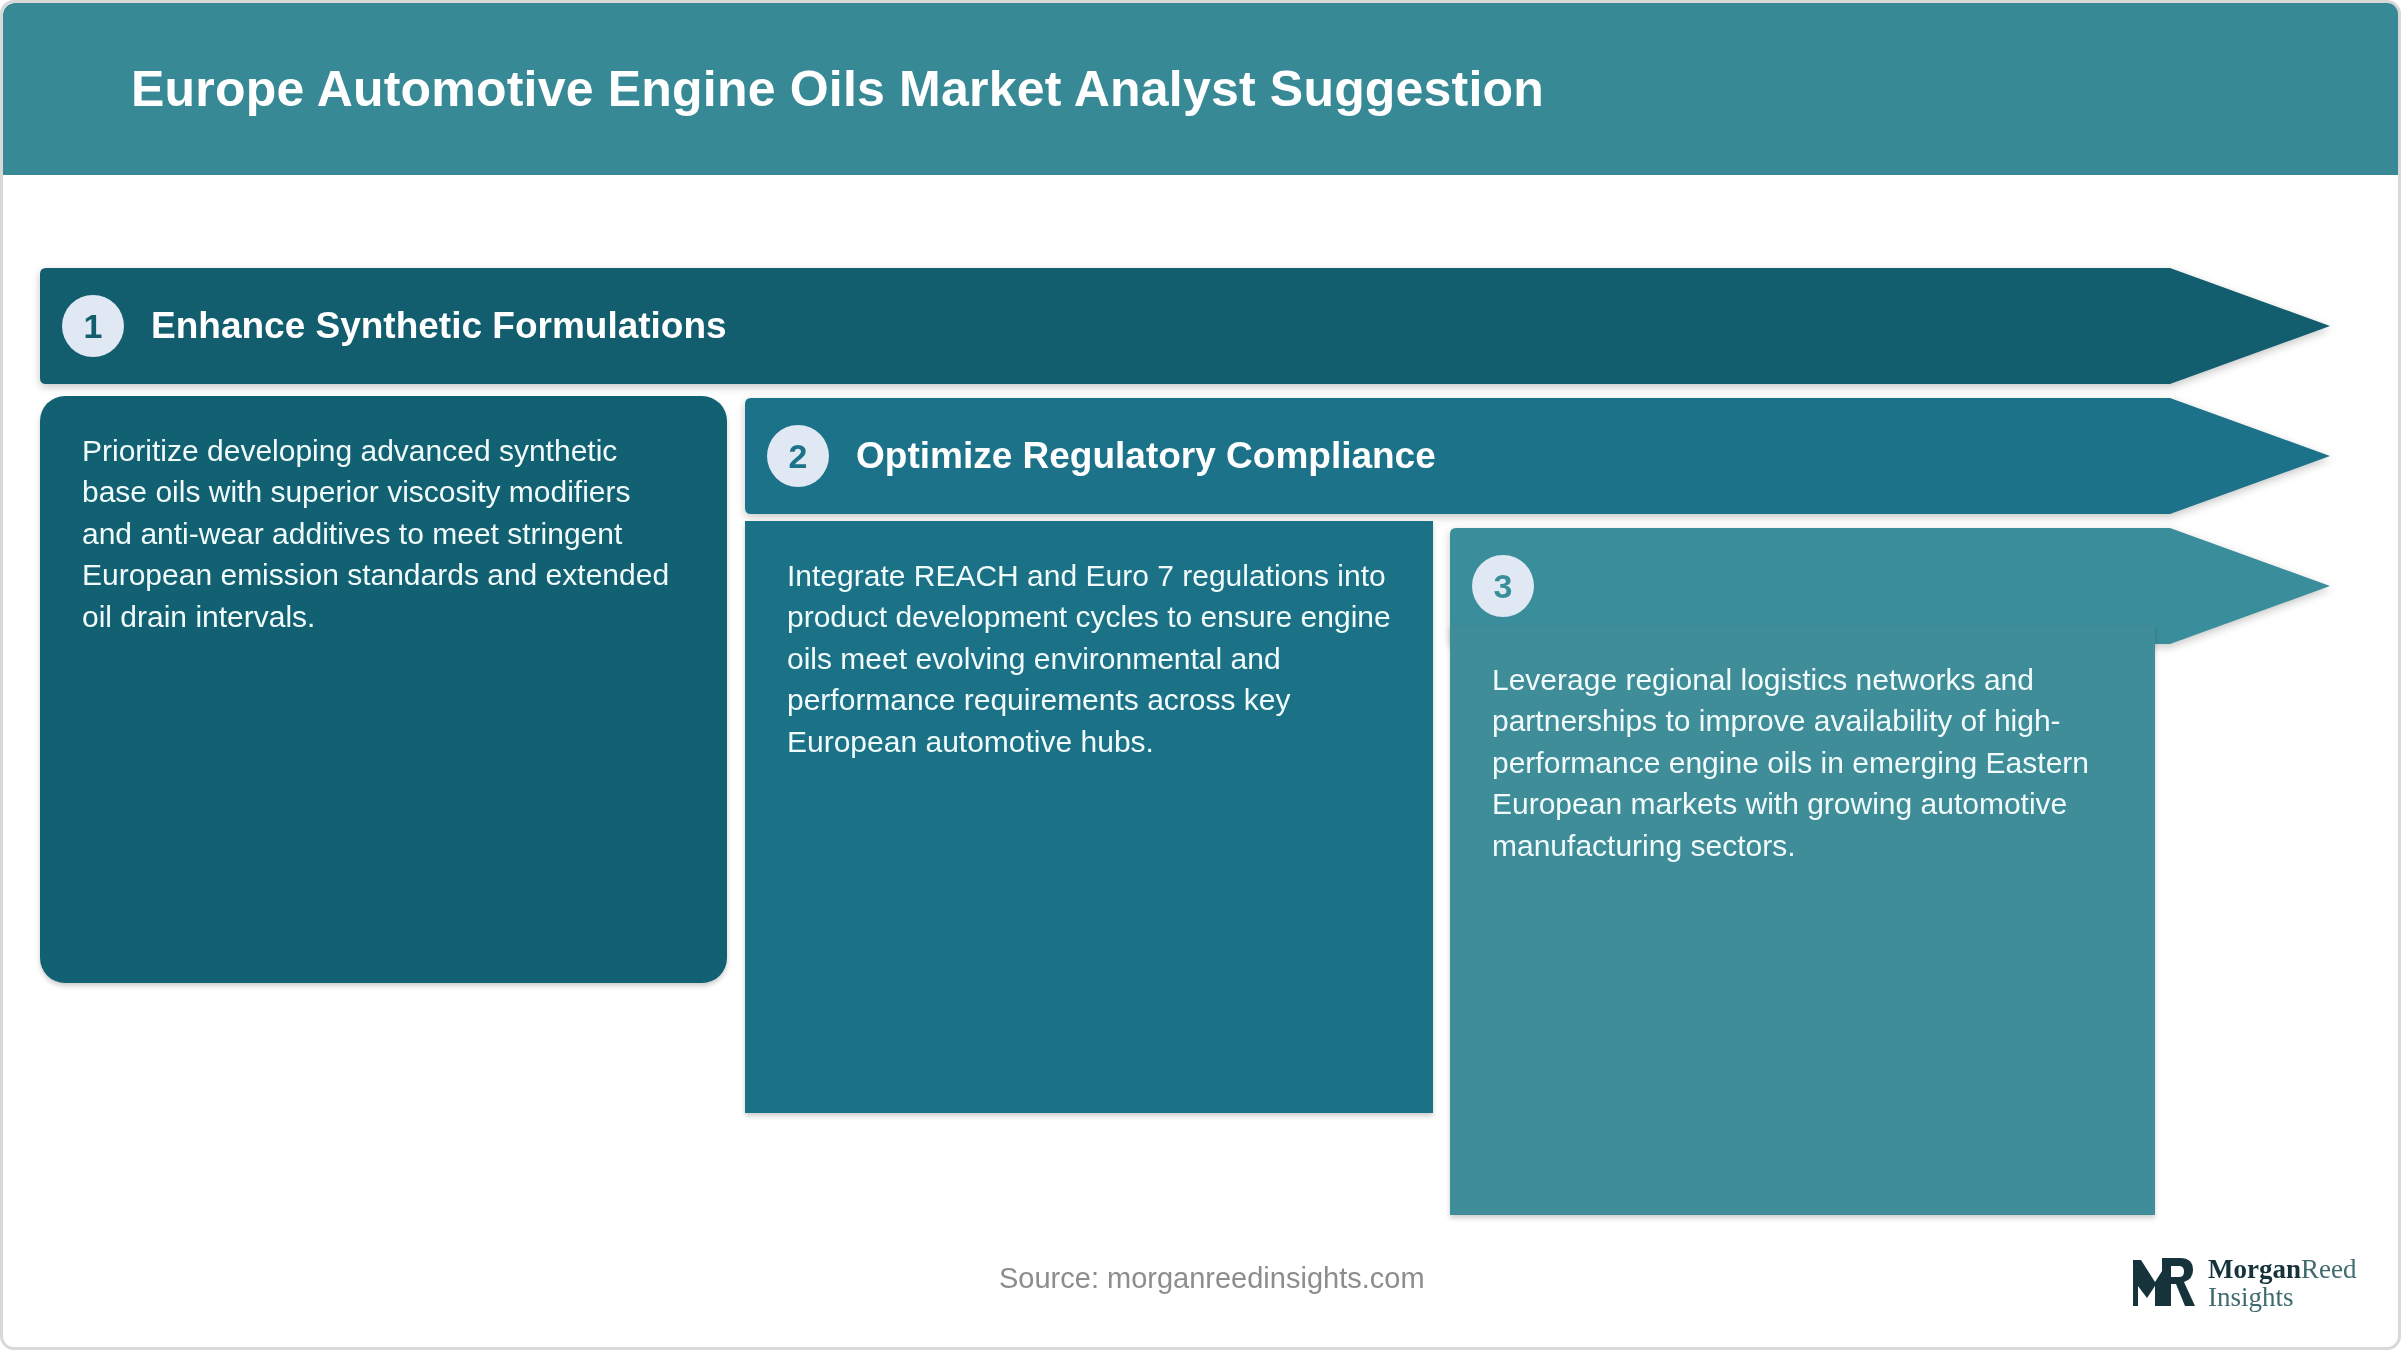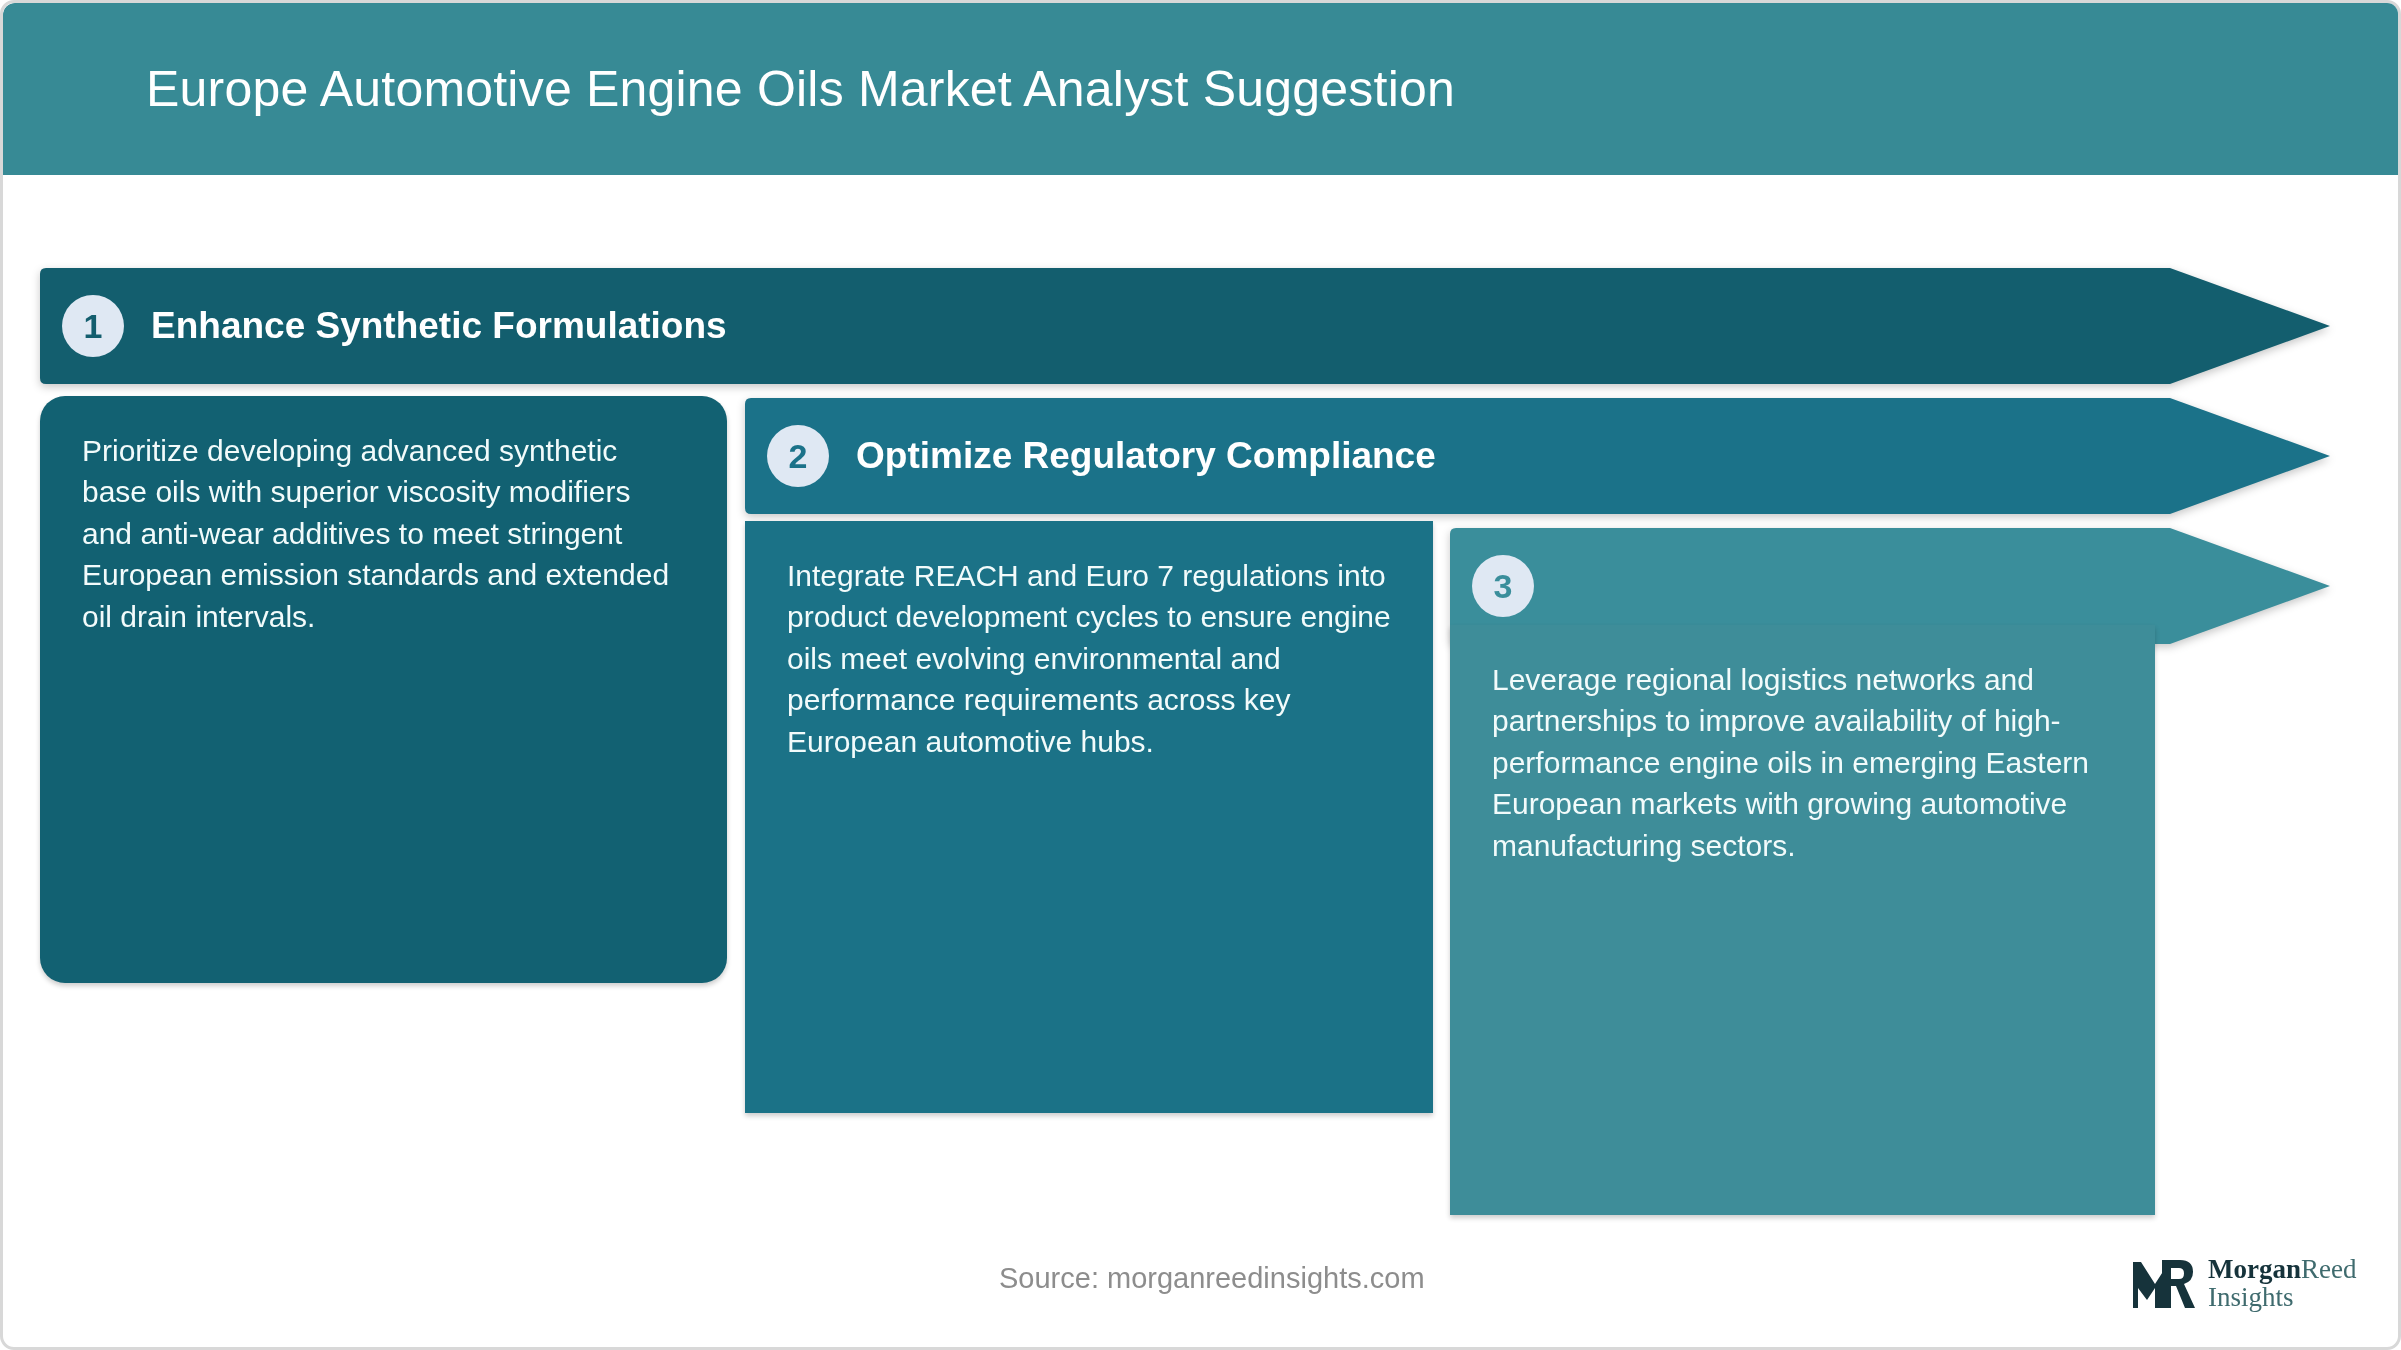--- a/index.html
+++ b/index.html
@@ -27,26 +27,26 @@
     position: absolute;
     left: 0; top: 0;
     width: 2401px;
     height: 172px;
     background: #378a95;
     border-top-left-radius: 12px;
     border-top-right-radius: 12px;
   }
   .header-title {
     position: absolute;
-    left: 143px;
+    left: 128px;
     top: 50%;
     transform: translateY(-50%);
     color: #ffffff;
     font-size: 50px;
-    font-weight: normal;
+    font-weight: bold;
     letter-spacing: 0.2px;
     white-space: nowrap;
   }
 
   
   .arrow-band {
     position: absolute;
     height: 116px;
     display: flex;
     align-items: center;
@@ -119,21 +119,21 @@
     transform: translateY(-50%);
     color: #8d8d8d;
     font-size: 29px;
   }
 
   .logo {
     position: absolute;
     left: 2128px;
     top: 1253px;
     display: flex;
-    align-items: center;
+    align-items: flex-start;
     gap: 11px;
   }
   .logo-mark { width: 66px; height: 52px; flex: 0 0 auto; }
   .logo-words { display: flex; flex-direction: column; line-height: 1.02; }
   .logo-line1 { font-family: "Liberation Serif", serif; font-size: 27px; }
   .logo-line1 b { color: #16333b; font-weight: bold; }
   .logo-line1 i { color: #3f6b6e; font-style: normal; }
   .logo-line2 {
     font-family: "Liberation Serif", serif;
     font-size: 27px;

